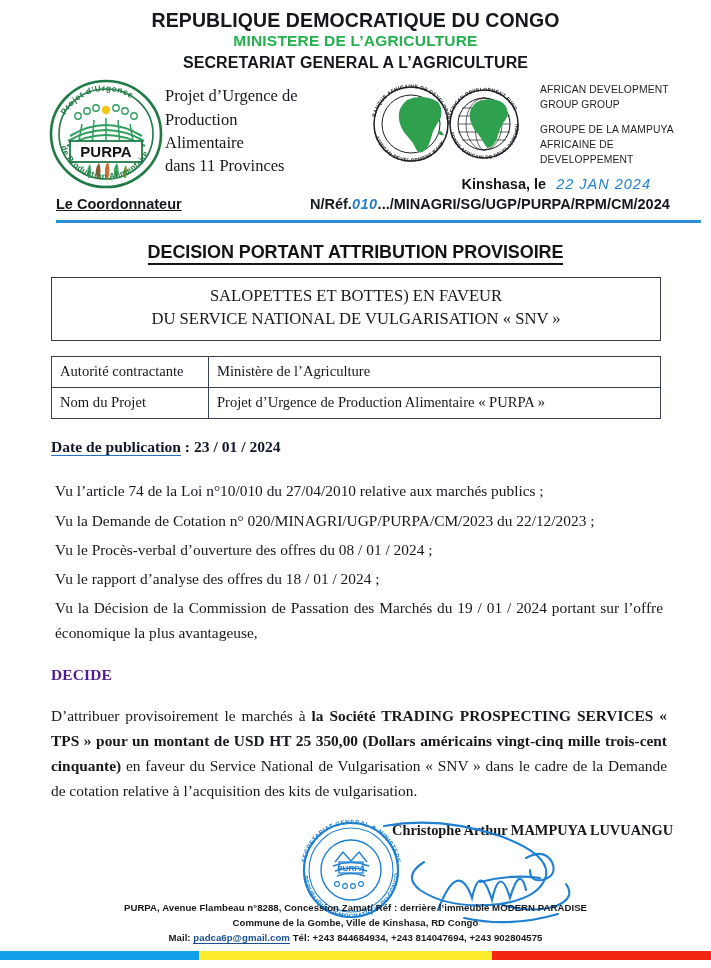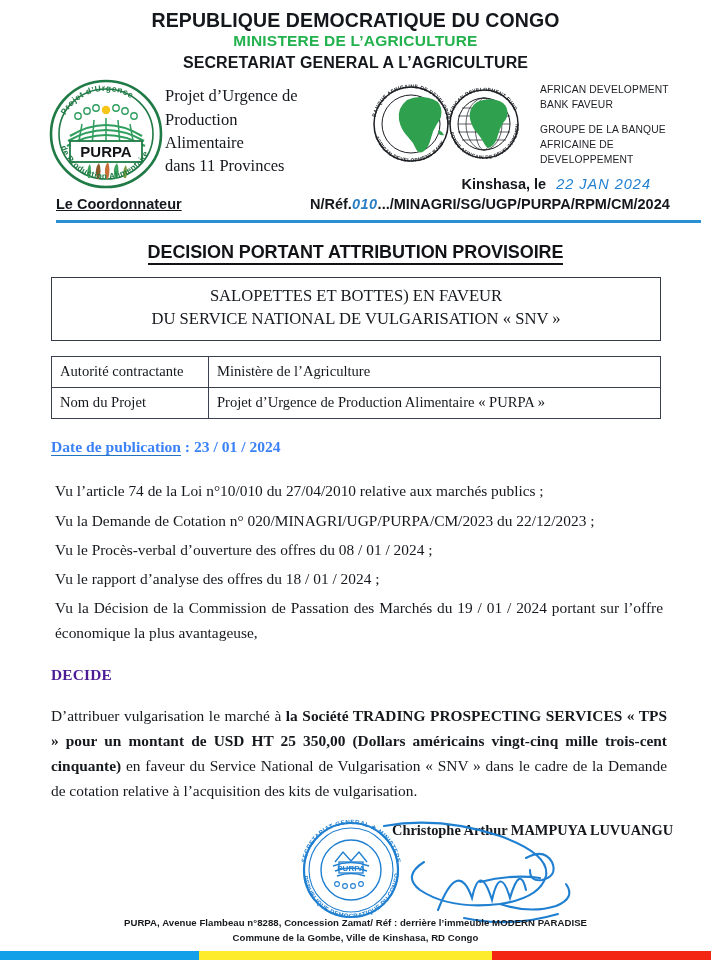--- a/index.html
+++ b/index.html
@@ -197,21 +197,21 @@
     line-height: 1.33;
   }
   .info-table td.label { width: 157px; }
 
   
   .date-pub {
     margin: 19px 0 0 51px;
     font-family: "Liberation Serif", serif;
     font-weight: bold;
     font-size: 15.6px;
-    color: #3b82f6;
+    color: #0f172a;
   }
   .date-pub .lbl {
     border-bottom: 1.6px solid #1f73c0;
   }
 
   
   .vu-block {
     margin: 22px 44px 0 51px;
     font-family: "Liberation Serif", serif;
     font-size: 15.4px;
@@ -406,24 +406,24 @@
       <textPath href="#arcT2" startOffset="7%">AFRICAN DEVELOPMENT FUND</textPath>
     </text>
     <text font-family="Liberation Sans, sans-serif" font-size="4.9" font-weight="bold" fill="#1b1e23" letter-spacing="0.3">
       <textPath href="#arcB2" startOffset="8%">FONDS AFRICAIN DE DEVELOPPEMENT</textPath>
     </text>
   </svg>
 
   <div class="afdb-text">
     <div class="blk">
       <div>AFRICAN DEVELOPMENT</div>
-      <div>BANK FAVEUR</div>
+      <div>GROUP GROUP</div>
     </div>
     <div class="blk">
-      <div>GROUPE DE LA BANQUE</div>
+      <div>GROUPE DE LA MAMPUYA</div>
       <div>AFRICAINE DE</div>
       <div>DEVELOPPEMENT</div>
     </div>
   </div>
 
   <div class="kin-line">
     <span>Kinshasa, le</span><span class="handwrite">22 JAN 2024</span>
   </div>
 </div>
 
@@ -462,21 +462,21 @@
 <div class="vu-block">
   <p>Vu l’article 74 de la Loi n°10/010 du 27/04/2010 relative aux marchés publics ;</p>
   <p>Vu la Demande de Cotation n° 020/MINAGRI/UGP/PURPA/CM/2023 du 22/12/2023 ;</p>
   <p>Vu le Procès-verbal d’ouverture des offres du 08 / 01 / 2024 ;</p>
   <p>Vu le rapport d’analyse des offres du 18 / 01 / 2024 ;</p>
   <p class="vu-last">Vu la Décision de la Commission de Passation des Marchés du 19 / 01 / 2024 portant sur l’offre économique la plus avantageuse,</p>
 </div>
 
 <div class="decide-word">DECIDE</div>
 
-<div class="main-para"><span>D’attribuer vulgarisation le marché à </span><b>la Société TRADING PROSPECTING SERVICES « TPS » pour un montant de USD HT 25 350,00 (Dollars américains vingt-cinq mille trois-cent cinquante)</b><span> en faveur du Service National de Vulgarisation « SNV » dans le cadre de la Demande de cotation relative à l’acquisition des kits de vulgarisation.</span></div>
+<div class="main-para"><span>D’attribuer provisoirement le marchés à </span><b>la Société TRADING PROSPECTING SERVICES « TPS » pour un montant de USD HT 25 350,00 (Dollars américains vingt-cinq mille trois-cent cinquante)</b><span> en faveur du Service National de Vulgarisation « SNV » dans le cadre de la Demande de cotation relative à l’acquisition des kits de vulgarisation.</span></div>
 
 <div class="sig-area">
 
   <svg class="stamp" viewBox="0 0 112 112">
     <defs>
       <path id="stampTop" d="M 10 56 A 46 46 0 0 1 102 56"></path>
       <path id="stampBot" d="M 8 56 A 48 48 0 0 0 104 56"></path>
     </defs>
     <circle cx="56" cy="56" r="47" fill="none" stroke="#1f7fd0" stroke-width="2.2"></circle>
     <circle cx="56" cy="56" r="42" fill="none" stroke="#1f7fd0" stroke-width="1.1"></circle>
@@ -514,19 +514,20 @@
       <path d="M146 40 Q164 30 172 44 Q178 58 162 62 Q150 64 150 52"></path>
       <path d="M120 86 Q150 96 176 88 Q196 80 186 66"></path>
       <path d="M84 100 Q130 110 178 96"></path>
     </g>
   </svg>
 </div>
 
 <div class="footer-text">
   <div>PURPA,  Avenue Flambeau n°8288, Concession Zamat/ Réf : derrière l’immeuble MODERN PARADISE</div>
   <div>Commune de la Gombe, Ville de Kinshasa, RD Congo</div>
+  <div><span>Mail: </span><span class="mail">padca6p@gmail.com</span><span> Tél: +243 844684934, +243 814047694,  +243 902804575</span></div>
 </div>
 
 <div class="flag-bar">
   <div class="flag-blue"></div>
   <div class="flag-yellow"></div>
   <div class="flag-red"></div>
 </div>
 
 </body></html>

